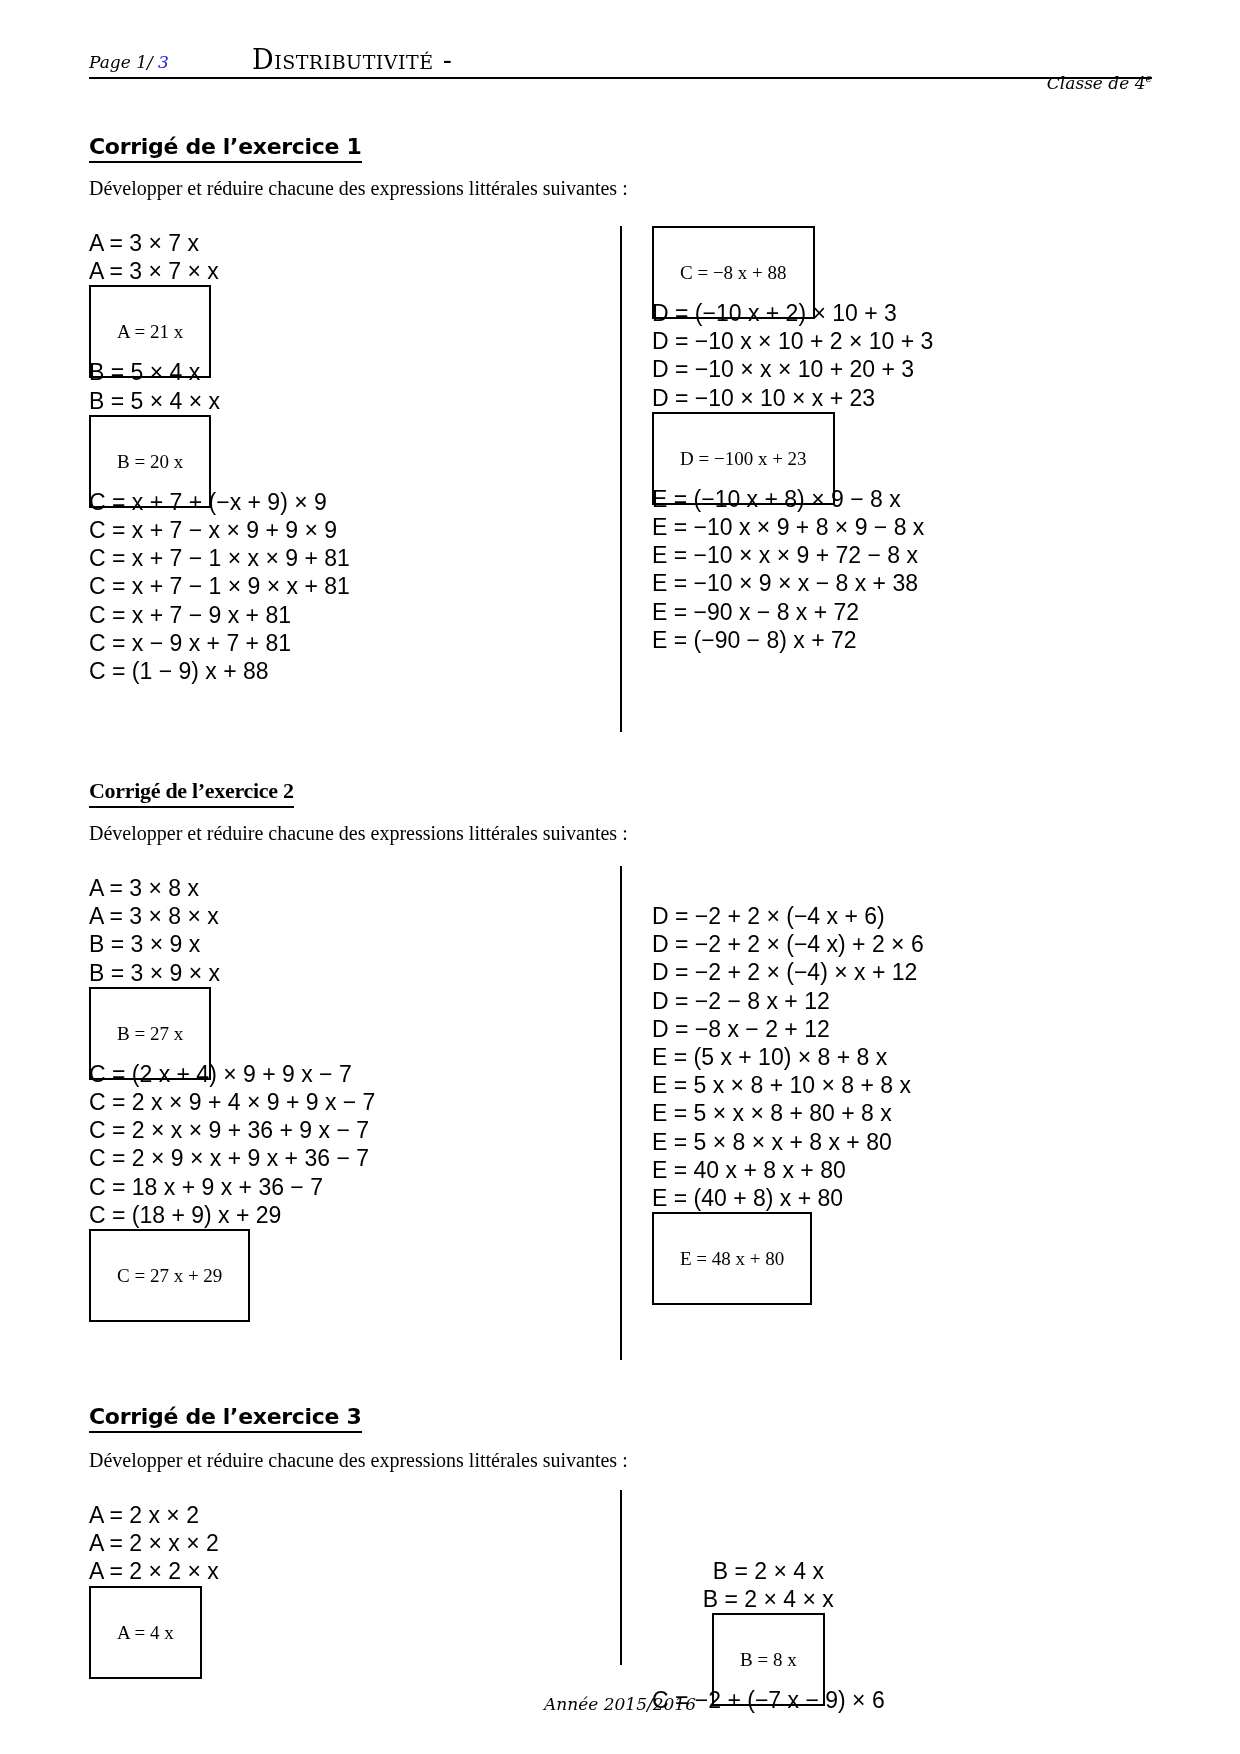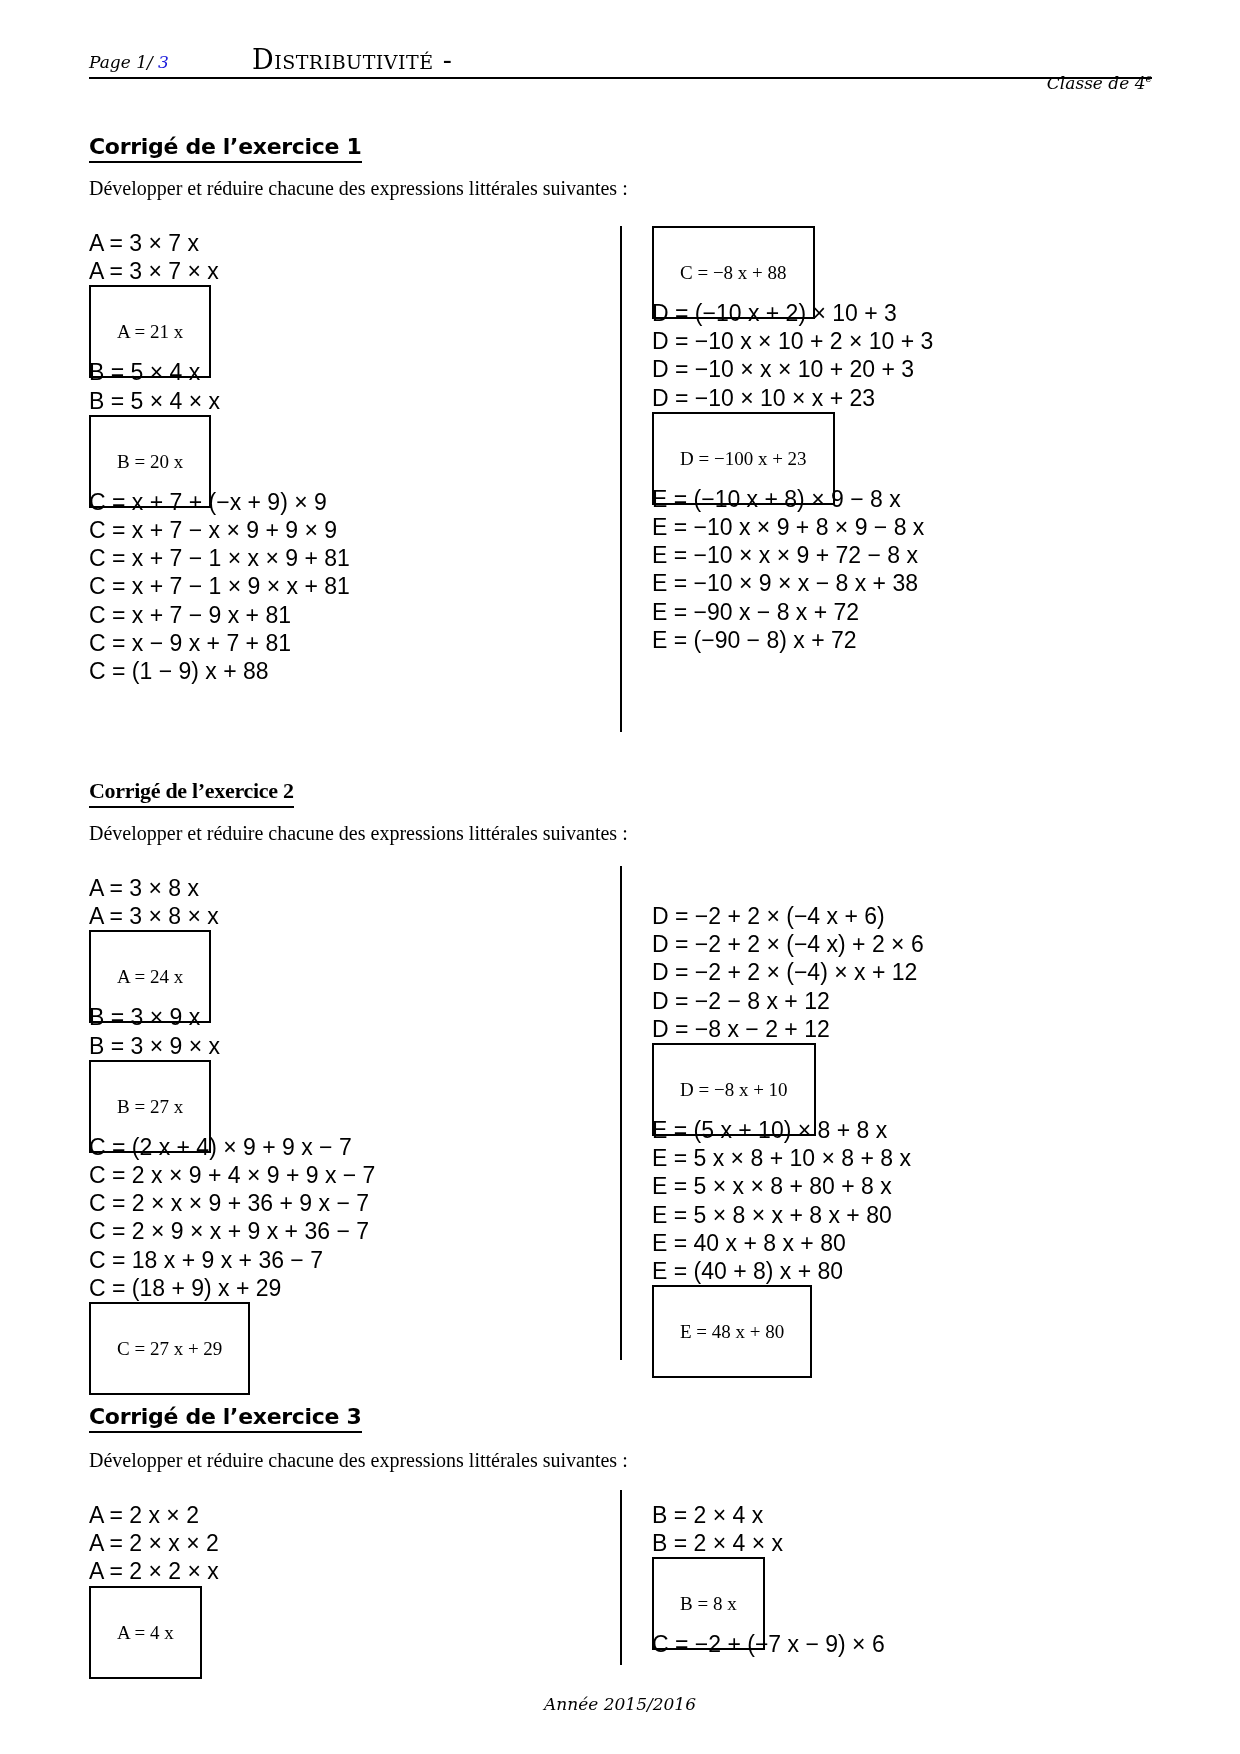--- a/index.html
+++ b/index.html
@@ -68,60 +68,58 @@
   <div class="line">E = (−90 − 8) x + 72</div>
 </div>
 
 <div class="abs ex-heading" style="top:778px;font-family:Liberation Serif, serif;">Corrigé de l’exercice 2</div>
 <div class="abs instr" style="top:822px;">Développer et réduire chacune des expressions littérales suivantes :</div>
 <div class="divider" style="top:866px; height:494px;"></div>
 
 <div class="col" style="left:89px; top:874px;">
   <div class="line">A = 3 × 8 x</div>
   <div class="line">A = 3 × 8 × x</div>
-  <div class="boxwrap"><span class="box">A = 24 x</span></div>
   <div class="line">B = 3 × 9 x</div>
   <div class="line">B = 3 × 9 × x</div>
   <div class="boxwrap"><span class="box">B = 27 x</span></div>
   <div class="line">C = (2 x + 4) × 9 + 9 x − 7</div>
   <div class="line">C = 2 x × 9 + 4 × 9 + 9 x − 7</div>
   <div class="line">C = 2 × x × 9 + 36 + 9 x − 7</div>
   <div class="line">C = 2 × 9 × x + 9 x + 36 − 7</div>
   <div class="line">C = 18 x + 9 x + 36 − 7</div>
   <div class="line">C = (18 + 9) x + 29</div>
   <div class="boxwrap"><span class="box">C = 27 x + 29</span></div>
 </div>
 
 <div class="col" style="left:652px; top:902px;">
   <div class="line">D = −2 + 2 × (−4 x + 6)</div>
   <div class="line">D = −2 + 2 × (−4 x) + 2 × 6</div>
   <div class="line">D = −2 + 2 × (−4) × x + 12</div>
   <div class="line">D = −2 − 8 x + 12</div>
   <div class="line">D = −8 x − 2 + 12</div>
-  <div class="boxwrap"><span class="box">D = −8 x + 10</span></div>
   <div class="line">E = (5 x + 10) × 8 + 8 x</div>
   <div class="line">E = 5 x × 8 + 10 × 8 + 8 x</div>
   <div class="line">E = 5 × x × 8 + 80 + 8 x</div>
   <div class="line">E = 5 × 8 × x + 8 x + 80</div>
   <div class="line">E = 40 x + 8 x + 80</div>
   <div class="line">E = (40 + 8) x + 80</div>
   <div class="boxwrap"><span class="box">E = 48 x + 80</span></div>
 </div>
 
 <div class="abs ex-heading" style="top:1404px;">Corrigé de l’exercice 3</div>
 <div class="abs instr" style="top:1449px;">Développer et réduire chacune des expressions littérales suivantes :</div>
 <div class="divider" style="top:1490px; height:175px;"></div>
 
 <div class="col" style="left:89px; top:1501px;">
   <div class="line">A = 2 x × 2</div>
   <div class="line">A = 2 × x × 2</div>
   <div class="line">A = 2 × 2 × x</div>
   <div class="boxwrap"><span class="box">A = 4 x</span></div>
 </div>
 
-<div class="col" style="left:652px; top:1501px;">
+<div class="col" style="left:652px; top:1557px;text-align:center;">
   <div class="line">B = 2 × 4 x</div>
   <div class="line">B = 2 × 4 × x</div>
   <div class="boxwrap"><span class="box">B = 8 x</span></div>
   <div class="line">C = −2 + (−7 x − 9) × 6</div>
 </div>
 
 <div class="abs footer">Année 2015/2016</div>
 
 </body></html>

